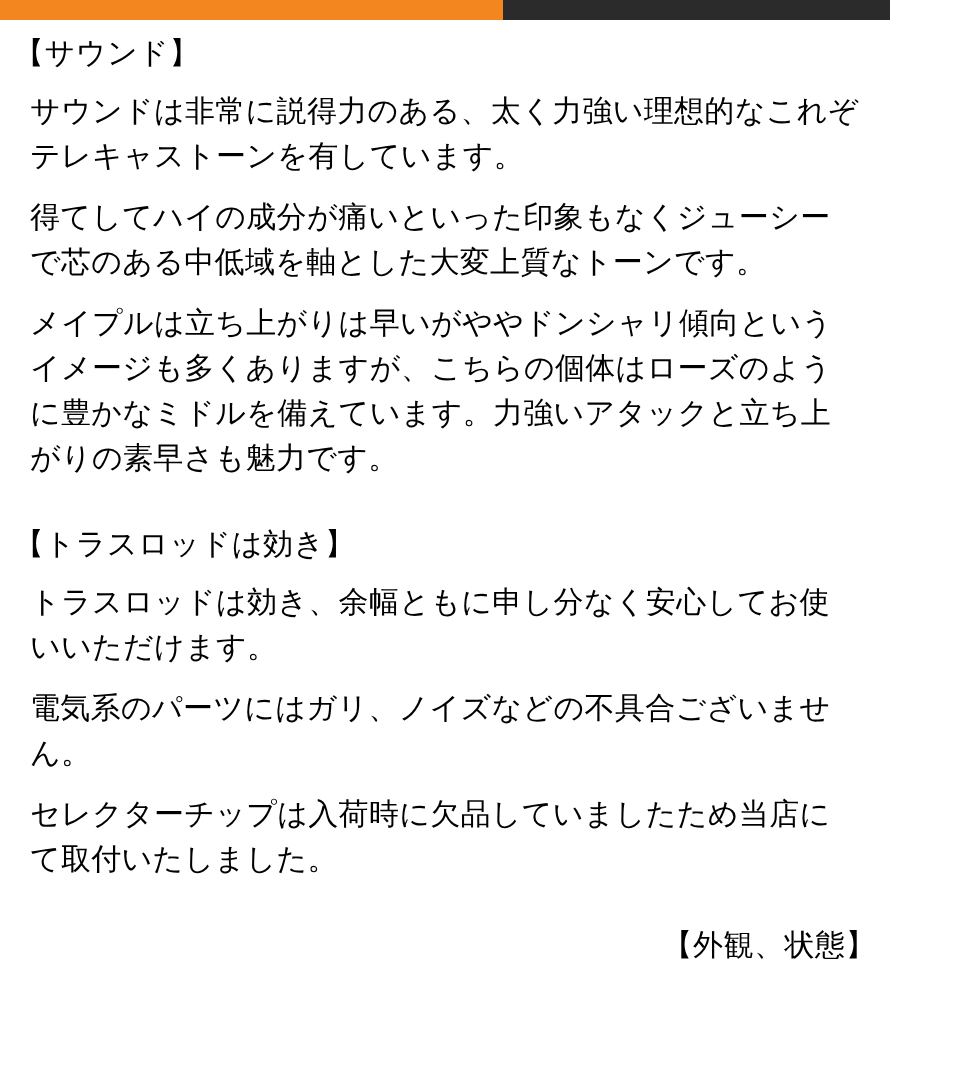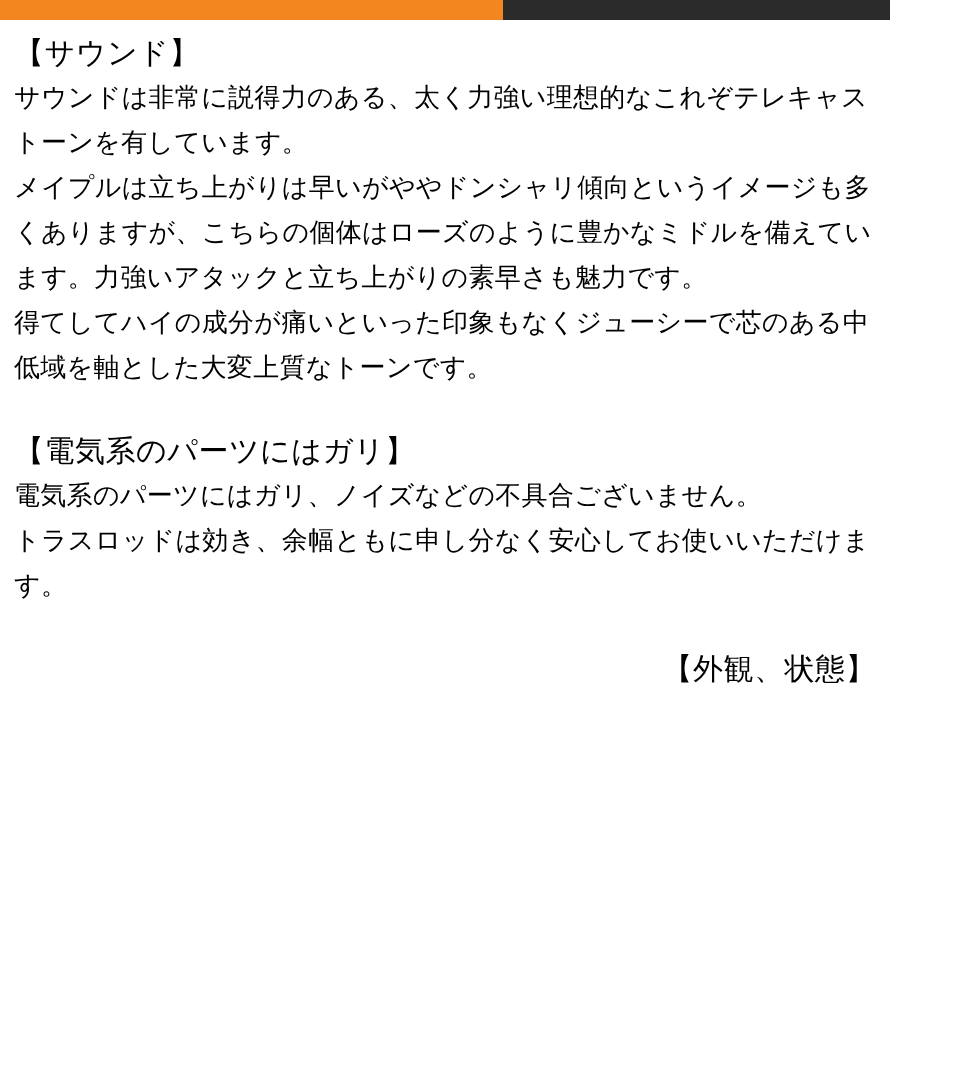--- a/index.html
+++ b/index.html
@@ -49,52 +49,54 @@
   }
   .section-heading {
     font-size: 30px;
     line-height: 45px;
     letter-spacing: 0.5px;
     margin: 0;
     font-weight: 400;
     white-space: pre-wrap;
   }
   .para {
-    font-size: 26px;
+    font-size: 30px;
     line-height: 45px;
     letter-spacing: 0.3px;
-    margin: 0;
+    margin: 16px;
     font-weight: 400;
     white-space: pre-wrap;
     word-break: break-all;
+    font-family: Liberation Mono, monospace;
   }
 </style>
 </head>
 <body>
 
 <div class="page">
 
   <div class="topbar">
     <div class="topbar-accent" style="background: rgb(244, 134, 31);"></div>
     <div class="topbar-rest" style="background: rgb(43, 43, 43);"></div>
   </div>
 
   <div class="content">
 
     <div class="section">
       <p class="section-heading">【サウンド】</p>
       <p class="para">サウンドは非常に説得力のある、太く力強い理想的なこれぞテレキャストーンを有しています。</p>
+      <p class="para">得てしてハイの成分が痛いといった印象もなくジューシーで芯のある中低域を軸とした大変上質なトーンです。</p>
       <p class="para">メイプルは立ち上がりは早いがややドンシャリ傾向というイメージも多くありますが、こちらの個体はローズのように豊かなミドルを備えています。力強いアタックと立ち上がりの素早さも魅力です。</p>
-      <p class="para">得てしてハイの成分が痛いといった印象もなくジューシーで芯のある中低域を軸とした大変上質なトーンです。</p>
     </div>
 
     <div class="section">
-      <p class="section-heading">【電気系のパーツにはガリ】</p>
+      <p class="section-heading">【トラスロッドは効き】</p>
+      <p class="para">トラスロッドは効き、余幅ともに申し分なく安心してお使いいただけます。</p>
       <p class="para">電気系のパーツにはガリ、ノイズなどの不具合ございません。</p>
-      <p class="para">トラスロッドは効き、余幅ともに申し分なく安心してお使いいただけます。</p>
+      <p class="para">セレクターチップは入荷時に欠品していましたため当店にて取付いたしました。</p>
     </div>
 
     <div class="section">
       <p class="section-heading">【外観、状態】</p>
     </div>
 
   </div>
 </div>
 
 </body></html>

